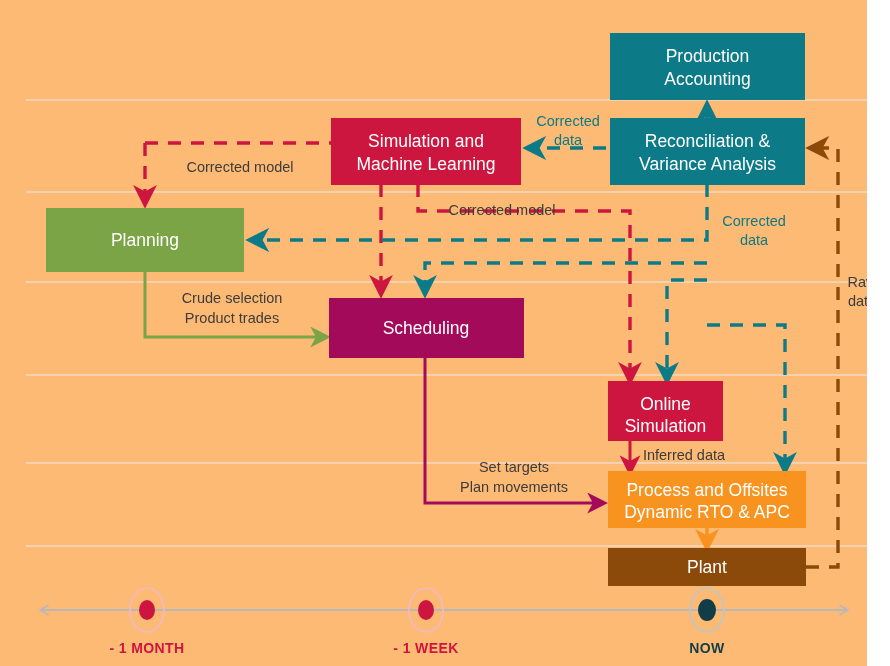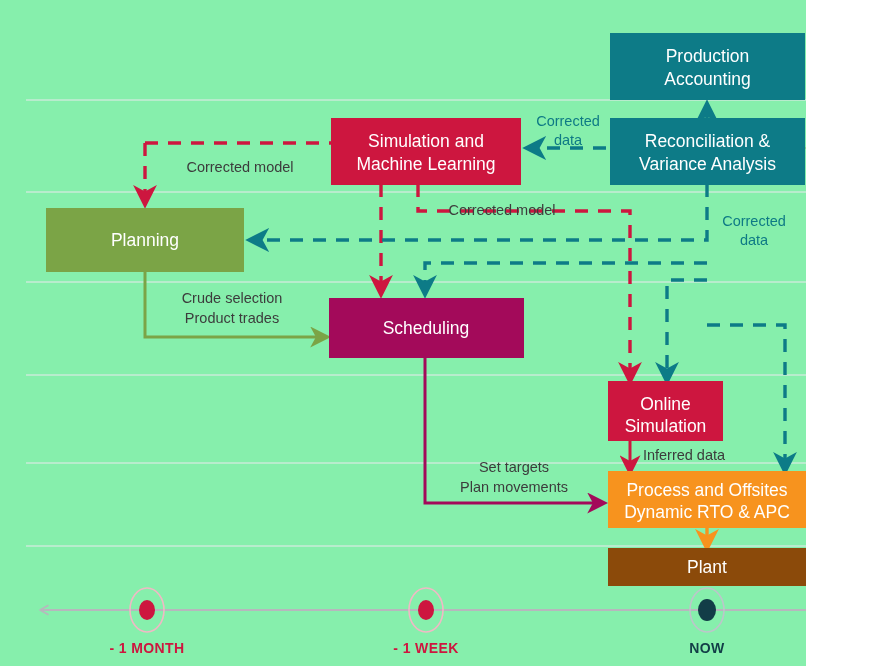--- a/index.html
+++ b/index.html
@@ -5,23 +5,23 @@
   html, body {
     margin: 0;
     padding: 0;
     background: #ffffff;
   }
   body {
     font-family: "Liberation Sans", sans-serif;
   }
   #stage {
     position: relative;
-    width: 806px;
+    width: 867px;
     height: 666px;
-    background: #86efac;
+    background: #fdba74;
     overflow: hidden;
   }
   #diagram-svg {
     position: absolute;
     top: 0; left: 0;
     width: 890px;
     height: 666px;
   }
   .node-label {
     fill: #ffffff;

